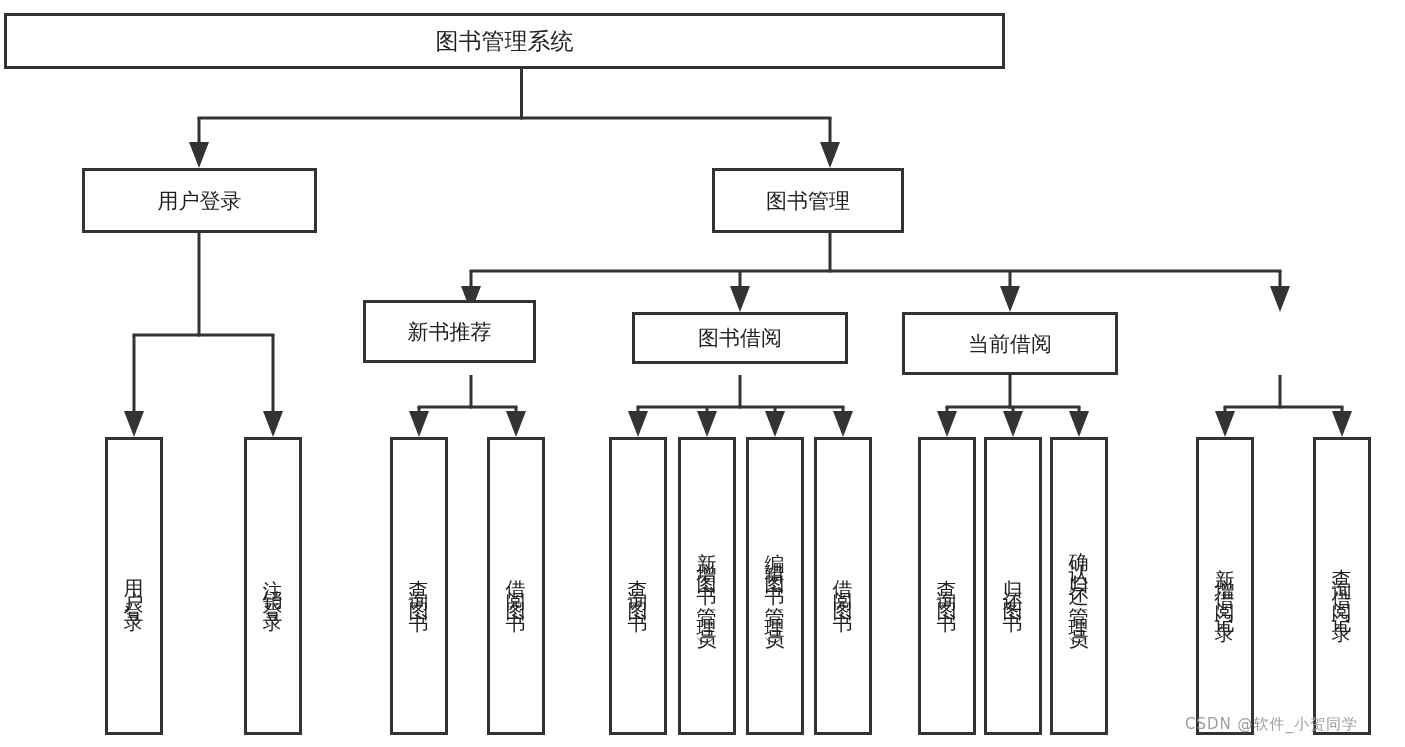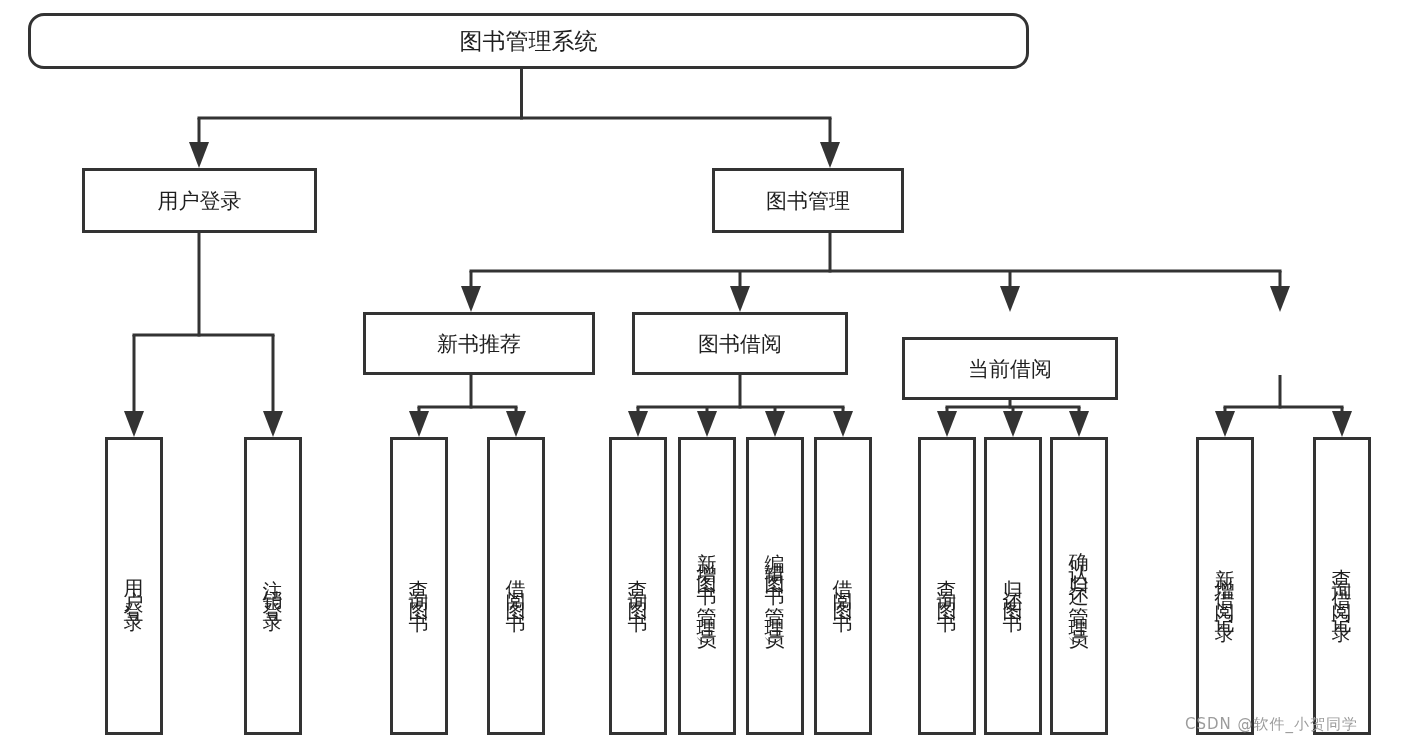--- a/index.html
+++ b/index.html
@@ -78,38 +78,38 @@
       <line x1="1013" y1="407" x2="1013" y2="413" stroke="#333333" stroke-width="3"></line>
       <polygon points="1003,411 1023,411 1013,437" fill="#333333"></polygon>
       <line x1="1079" y1="407" x2="1079" y2="413" stroke="#333333" stroke-width="3"></line>
       <polygon points="1069,411 1089,411 1079,437" fill="#333333"></polygon>
       <line x1="1225" y1="407" x2="1225" y2="413" stroke="#333333" stroke-width="3"></line>
       <polygon points="1215,411 1235,411 1225,437" fill="#333333"></polygon>
       <line x1="1342" y1="407" x2="1342" y2="413" stroke="#333333" stroke-width="3"></line>
       <polygon points="1332,411 1352,411 1342,437" fill="#333333"></polygon>
     </svg>
 
-  <div class="node root-node" style="left:28px;top:13px;width:1001px;height:56px;border-radius:16px;">
+  <div class="node root-node" style="left:4px;top:13px;width:1001px;height:56px;">
     <span class="lbl">图书管理系统</span>
   </div>
 
   <div class="node mid-node" style="left:82px;top:168px;width:235px;height:65px;">
     <span class="lbl">用户登录</span>
   </div>
   <div class="node mid-node" style="left:712px;top:168px;width:192px;height:65px;">
     <span class="lbl">图书管理</span>
   </div>
 
-  <div class="node mid-node" style="left:363px;top:312px;width:232px;height:63px;">
+  <div class="node mid-node" style="left:363px;top:300px;width:173px;height:63px;">
     <span class="lbl">新书推荐</span>
   </div>
-  <div class="node mid-node" style="left:632px;top:312px;width:216px;height:63px;">
+  <div class="node mid-node" style="left:632px;top:312px;width:216px;height:52px;">
     <span class="lbl">图书借阅</span>
   </div>
-  <div class="node mid-node" style="left:902px;top:312px;width:216px;height:63px;margin-top:25px;">
+  <div class="node mid-node" style="left:902px;top:312px;width:216px;height:63px;">
     <span class="lbl">当前借阅</span>
   </div>
 
   <div class="node leaf-node" style="left:105px;top:437px;width:58px;height:298px;">
     <span class="lbl">用户登录</span>
   </div>
   <div class="node leaf-node" style="left:244px;top:437px;width:58px;height:298px;">
     <span class="lbl">注销登录</span>
   </div>
 

